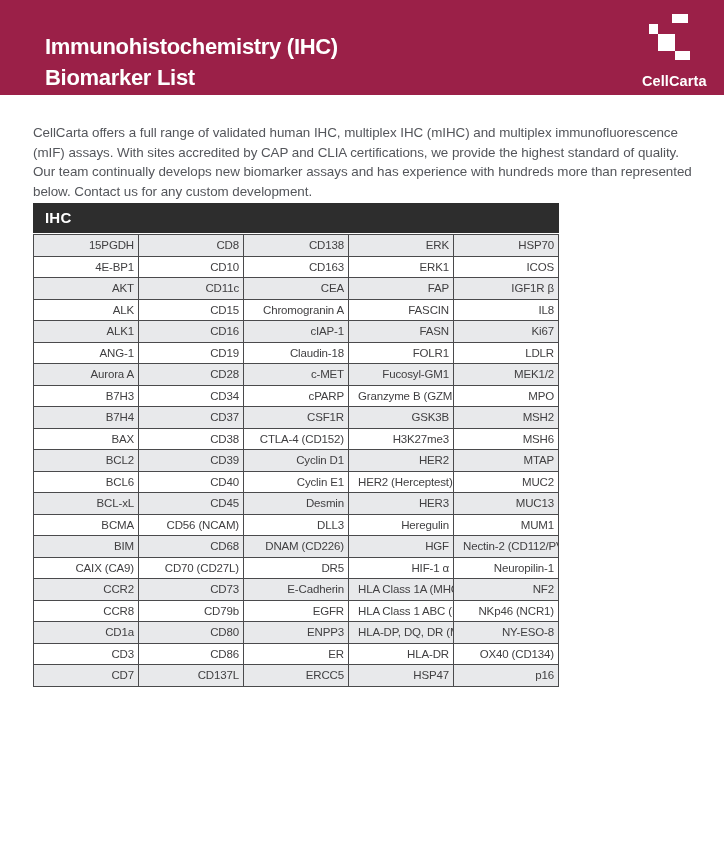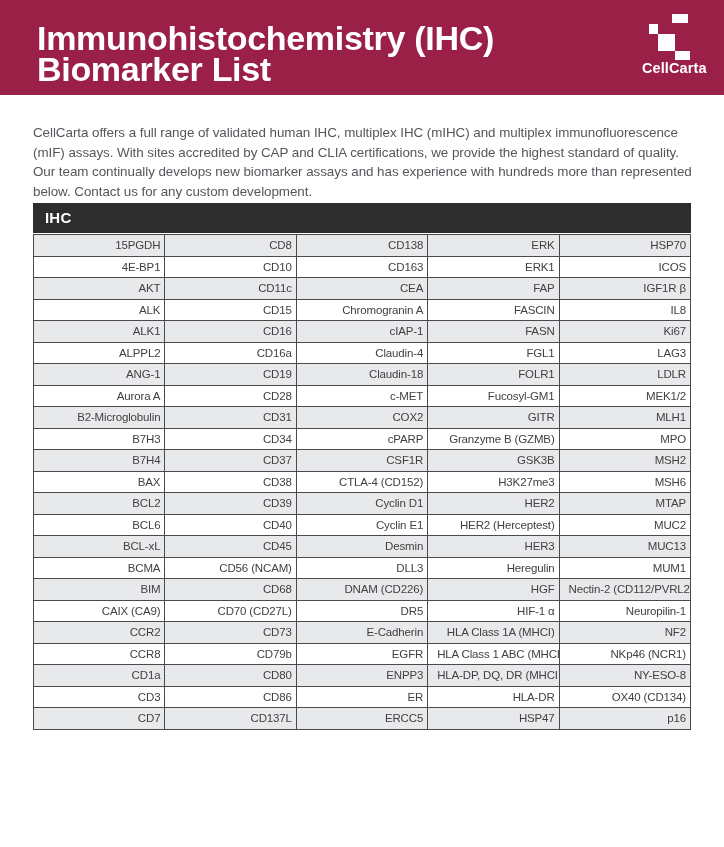--- a/index.html
+++ b/index.html
@@ -5,41 +5,41 @@
   html,body { margin:0; padding:0; }
   body {
     width:724px; height:847px; background:#ffffff;
     font-family:"Liberation Sans", sans-serif;
     -webkit-font-smoothing:antialiased;
   }
   .banner {
     position:relative; height:95px; background:var(--banner, #9B2048);
   }
   .title {
-    position:absolute; left:33px; top:19px; margin:4px;
-    color:#ffffff; font-size:34px; line-height:31px; font-weight:bold;
+    position:absolute; left:33px; top:19px; margin:12px;
+    color:#ffffff; font-size:22px; line-height:31px; font-weight:bold;
     letter-spacing:-0.3px;
   }
   .logo { position:absolute; right:24px; top:11px; width:58px; height:70px; }
   .logo-mark { position:relative; width:58px; height:49px; }
   .sq { position:absolute; background:#ffffff; display:block; }
   .sq1 { left:30px; top:3px;  width:16px; height:9px; }
   .sq2 { left:7px;  top:13px; width:9px;  height:10px; }
   .sq3 { left:16px; top:23px; width:17px; height:17px; }
   .sq4 { left:33px; top:40px; width:15px; height:9px; }
   .logo-text {
     color:#ffffff; font-weight:bold; font-size:14.5px; text-align:right;
-    margin-top:0; letter-spacing:0.1px;
+    margin-top:13px; letter-spacing:0.1px;
   }
   .intro {
     margin:28px 31px 0 33px; width:660px;
     color:var(--intro_text, #54565B);
     font-size:13.4px; line-height:19.5px; letter-spacing:-0.05px;
   }
-  .table-wrap { margin:2px 8px 0 33px; width:658px; }
+  .table-wrap { margin:2px 8px 0 33px; width:526px; }
   .table-header {
     background:var(--table_header, #2D2D2D); color:#ffffff; font-weight:bold;
     font-size:15px; height:18px; line-height:18px; padding:6px 12px;
     margin-bottom:1px; letter-spacing:0.2px;
   }
   table.biomarker-table {
     border-collapse:collapse; width:100%; table-layout:fixed;text-align:right;
   }
   table.biomarker-table td {
     border:1px solid var(--border, #4A4A4C);
@@ -106,48 +106,34 @@
             <td>IL8</td>
           </tr>
           <tr>
             <td>ALK1</td>
             <td>CD16</td>
             <td>cIAP-1</td>
             <td>FASN</td>
             <td>Ki67</td>
           </tr>
           <tr>
-            <td>ALPPL2</td>
-            <td>CD16a</td>
-            <td>Claudin-4</td>
-            <td>FGL1</td>
-            <td>LAG3</td>
-          </tr>
-          <tr>
             <td>ANG-1</td>
             <td>CD19</td>
             <td>Claudin-18</td>
             <td>FOLR1</td>
             <td>LDLR</td>
           </tr>
           <tr>
             <td>Aurora A</td>
             <td>CD28</td>
             <td>c-MET</td>
             <td>Fucosyl-GM1</td>
             <td>MEK1/2</td>
           </tr>
           <tr>
-            <td>B2-Microglobulin</td>
-            <td>CD31</td>
-            <td>COX2</td>
-            <td>GITR</td>
-            <td>MLH1</td>
-          </tr>
-          <tr>
             <td>B7H3</td>
             <td>CD34</td>
             <td>cPARP</td>
             <td>Granzyme B (GZMB)</td>
             <td>MPO</td>
           </tr>
           <tr>
             <td>B7H4</td>
             <td>CD37</td>
             <td>CSF1R</td>

